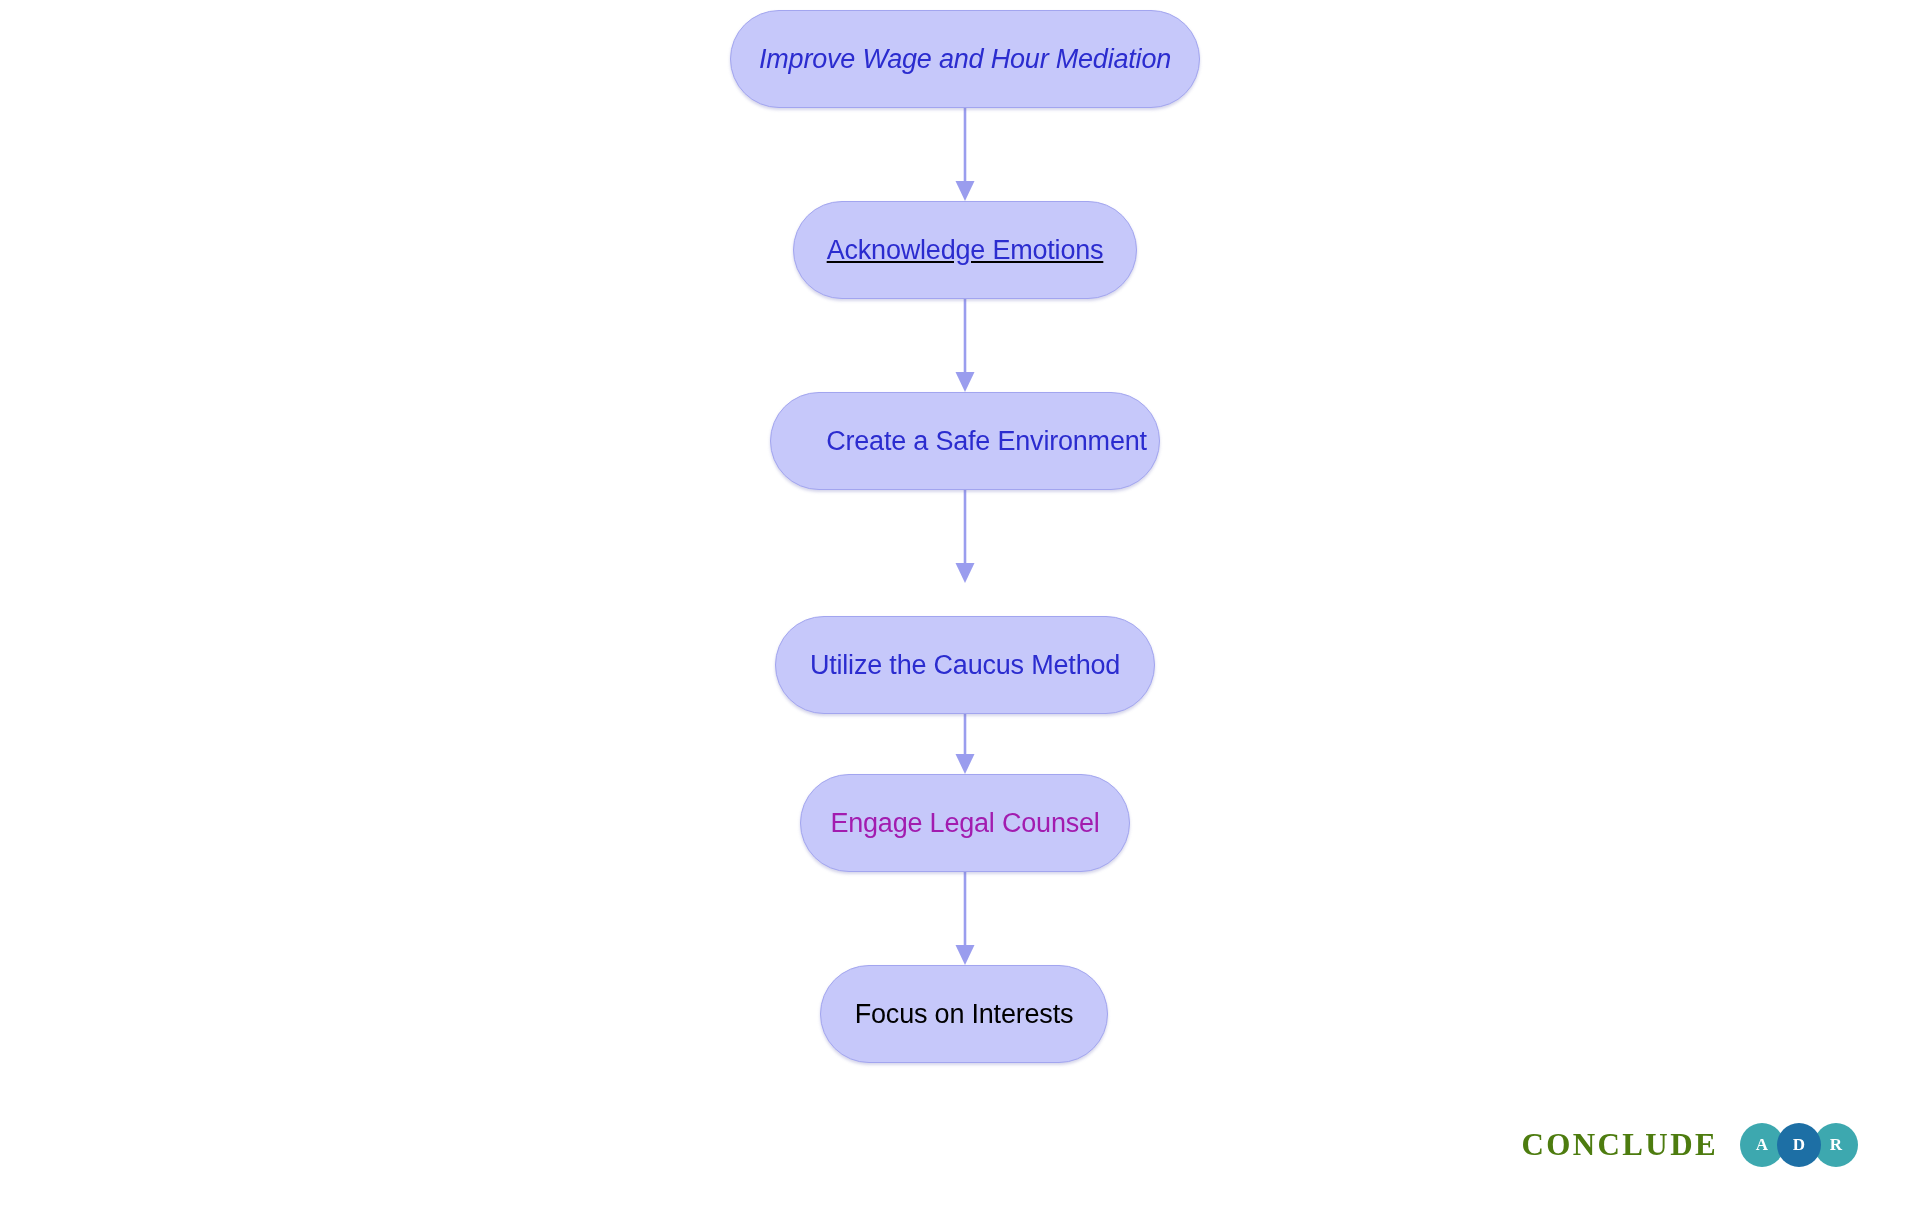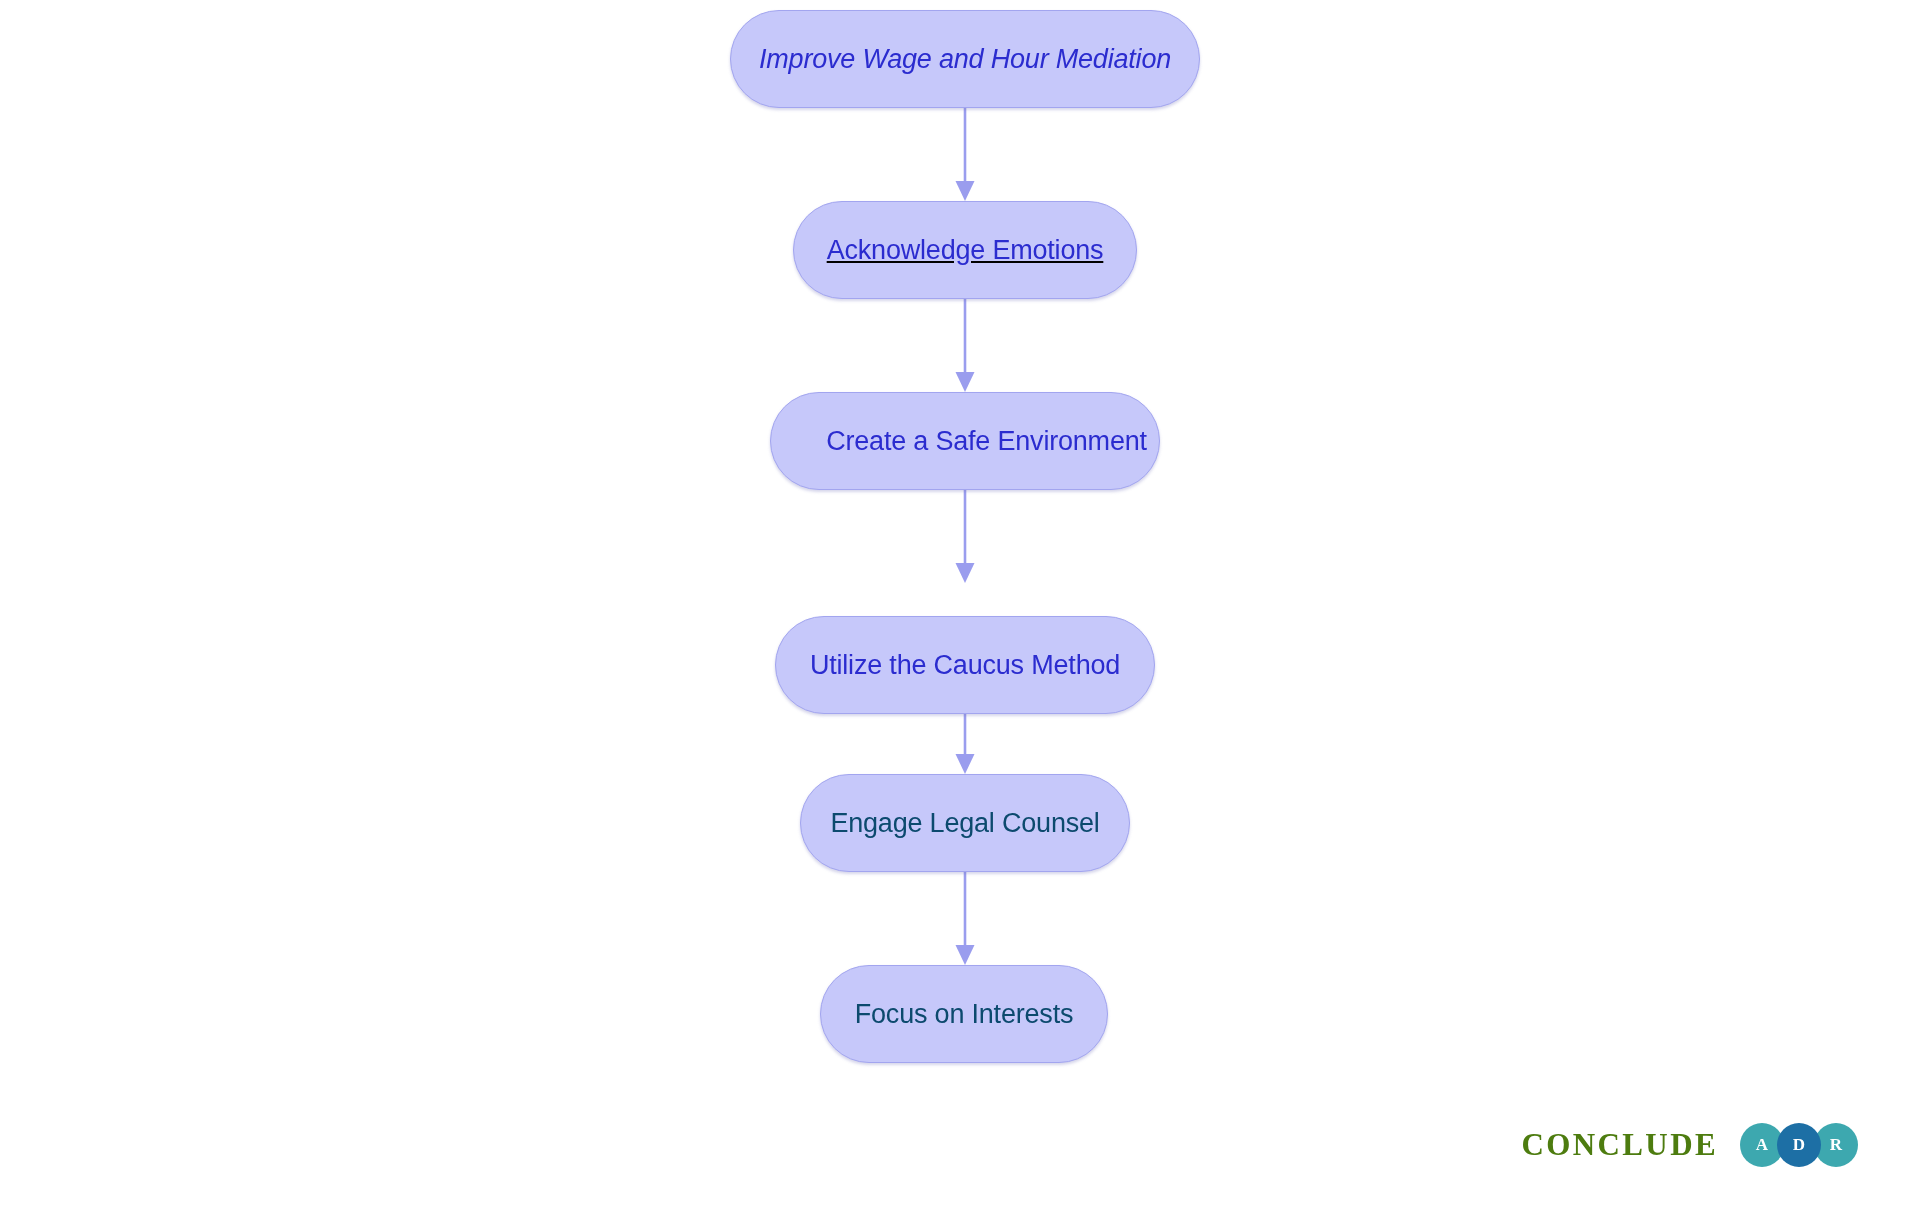--- a/index.html
+++ b/index.html
@@ -115,24 +115,24 @@
       <div class="flow-node" style="left: 793px; top: 201px; width: 344px; height: 98px; background: rgb(198, 200, 250); border-color: rgb(162, 165, 239); text-decoration: underline;">
         <span class="node-label" style="color: rgb(43, 44, 207);">Acknowledge Emotions</span>
       </div>
       <div class="flow-node" style="left: 770px; top: 392px; width: 390px; height: 98px; background: rgb(198, 200, 250); border-color: rgb(162, 165, 239);">
         <span class="node-label" style="color: rgb(43, 44, 207); margin-left: 43px;">Create a Safe Environment</span>
       </div>
       <div class="flow-node" style="left: 775px; top: 583px; width: 380px; height: 98px; background: rgb(198, 200, 250); border-color: rgb(162, 165, 239); margin-top: 33px;">
         <span class="node-label" style="color: rgb(43, 44, 207);">Utilize the Caucus Method</span>
       </div>
       <div class="flow-node" style="left: 800px; top: 774px; width: 330px; height: 98px; background: rgb(198, 200, 250); border-color: rgb(162, 165, 239);">
-        <span class="node-label" style="color: #0c4a6e;">Engage Legal Counsel</span>
+        <span class="node-label" style="color: #a21caf;">Engage Legal Counsel</span>
       </div>
       <div class="flow-node" style="left: 820px; top: 965px; width: 288px; height: 98px; background: rgb(198, 200, 250); border-color: rgb(162, 165, 239);">
-        <span class="node-label" style="color: #0c4a6e;">Focus on Interests</span>
+        <span class="node-label" style="color: #000000;">Focus on Interests</span>
       </div>
     </div>
 </div>
 
 <div id="brand-logo">
   <span class="brand-word" style="color: #4d7c0f;">CONCLUDE</span>
   <span class="brand-circles">
     <span class="brand-circle circle-a" style="background: rgb(61, 168, 175);">A</span>
     <span class="brand-circle circle-d" style="background: rgb(29, 111, 165);">D</span>
     <span class="brand-circle circle-r" style="background: rgb(61, 168, 175);">R</span>

